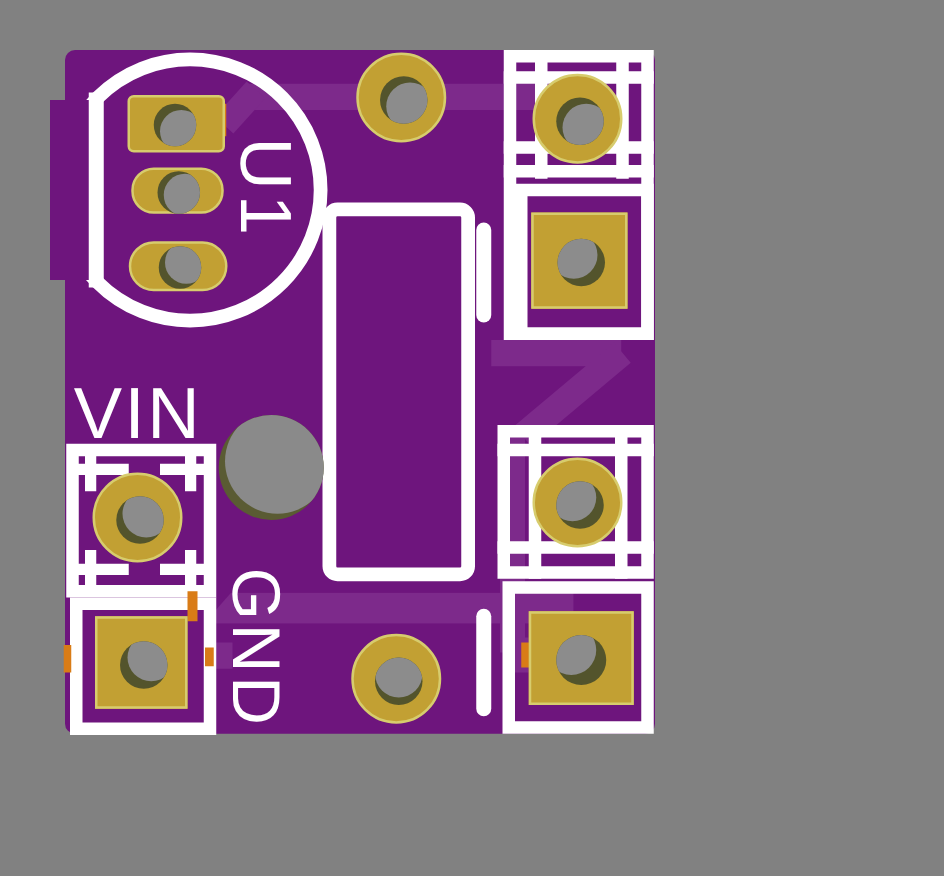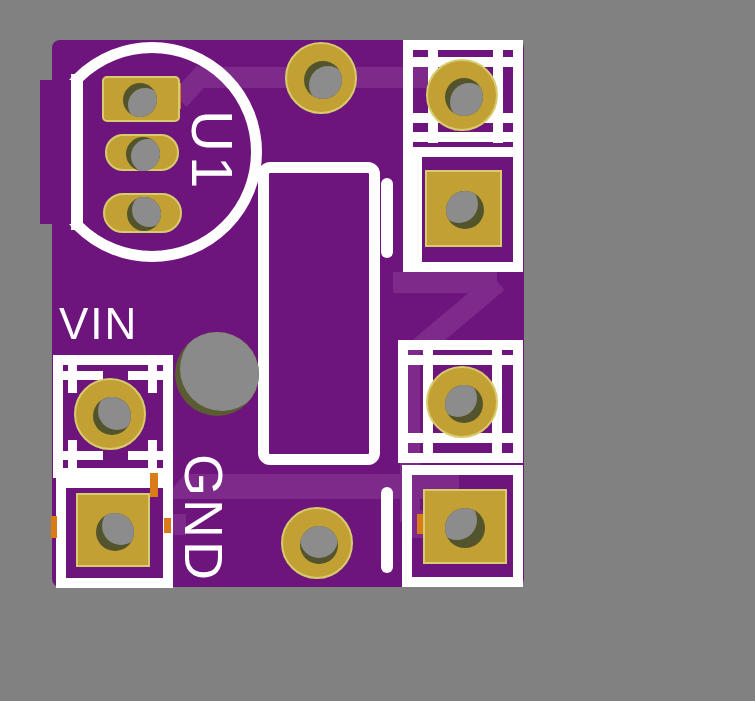--- a/index.html
+++ b/index.html
@@ -131,17 +131,17 @@
   <div class="pad" style="left:423px;top:489px;width:84px;height:75px;">
     <span class="hole" style="left:20px;top:17px;width:40px;height:40px;">
         <i style="left:-8px;top:-8px;"></i>
       </span>
   </div>
 
   <div class="hole npth" style="left:175px;top:332px;width:84px;height:84px;">
       <i style="left:5px;top:-5px;"></i>
     </div>
 
-  <div class="silktext" style="left:59px;top:302px;font-size:44px;letter-spacing:2px;">VIN</div>
+  <div class="silktext" style="left:59px;top:302px;font-size:58px;letter-spacing:2px;">VIN</div>
   <div class="silktext vtext" style="left:183px;top:110px;font-size:58px;letter-spacing:4px;">U1</div>
   <div class="silktext vtext" style="left:177px;top:454px;font-size:54px;letter-spacing:3px;">GND</div>
 
 </div>
 
 </body></html>

